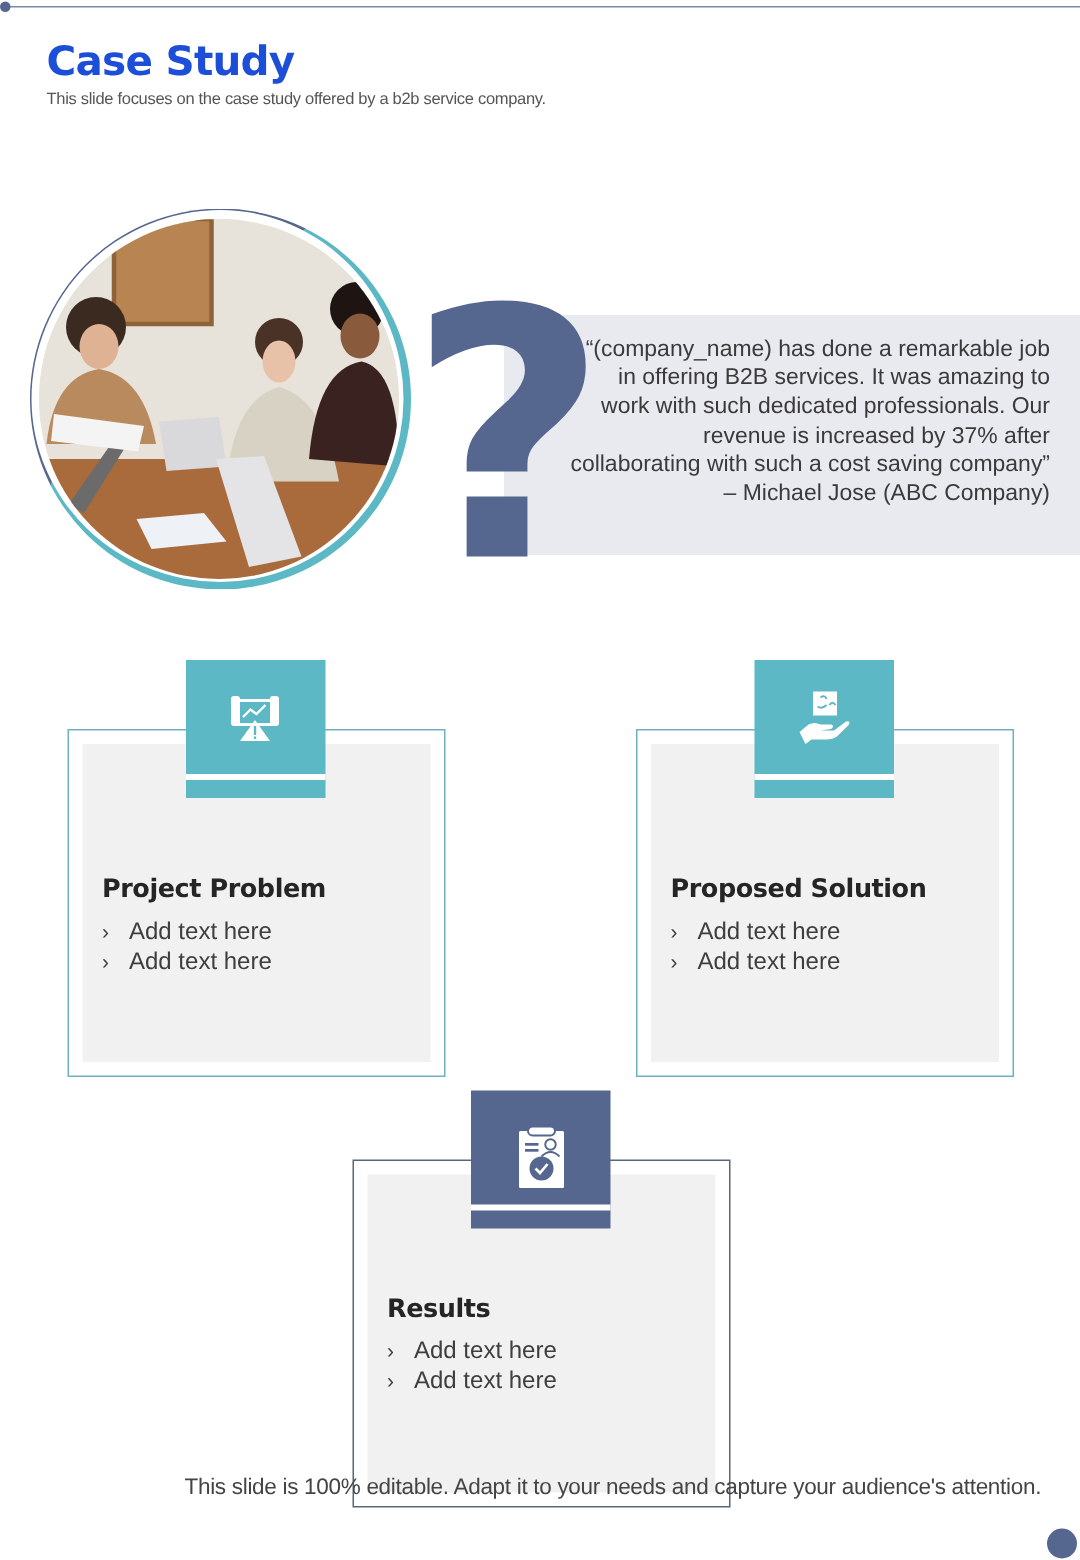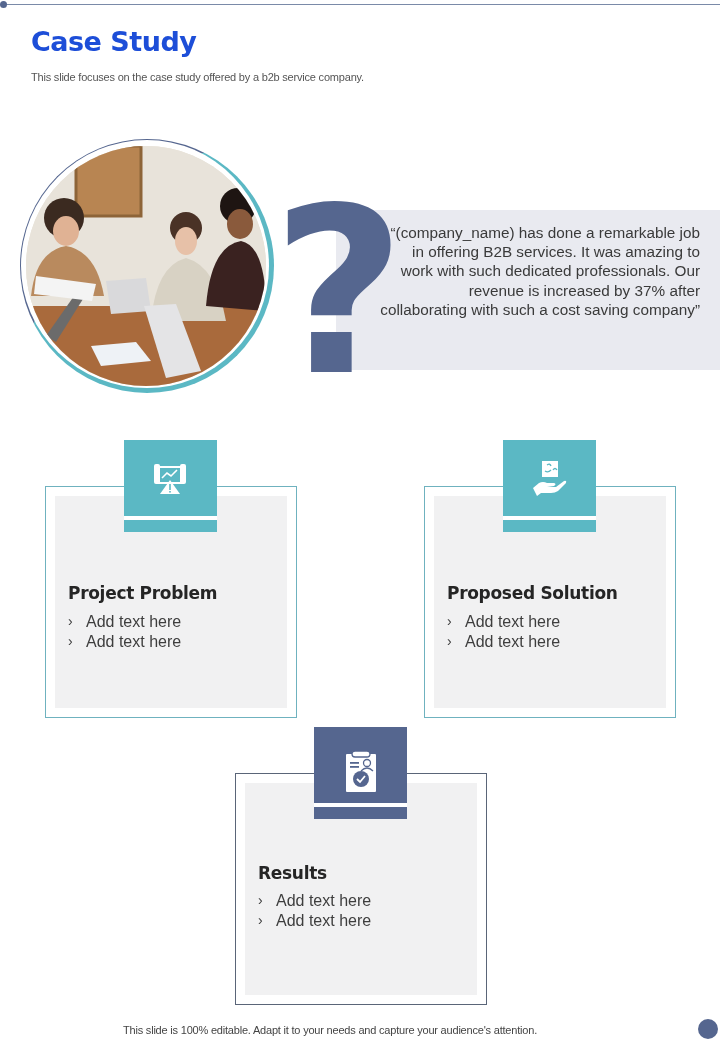--- a/index.html
+++ b/index.html
@@ -3,21 +3,21 @@
 <meta charset="utf-8">
 <style>
   * { box-sizing: border-box; margin: 0; padding: 0; }
   html, body { width: 720px; height: 1040px; background: #ffffff; overflow: hidden; }
   body { position: relative; font-family: "Liberation Sans", sans-serif; color: #333; }
 
   .top-line { position: absolute; left: 4px; top: 4px; width: 716px; height: 1px; background: #7a8aa8; }
   .top-dot { position: absolute; left: 0; top: 1px; width: 7px; height: 7px; border-radius: 50%; background: #55668f; }
 
   .title { position: absolute; left: 31px; top: 26px; font-family: "DejaVu Sans", sans-serif; font-weight: bold; font-size: 27px; color: #1d4ed8; letter-spacing: -0.5px; }
-  .subtitle { position: absolute; left: 31px; top: 71px; font-size: 11px; color: #555; letter-spacing: -0.2px; }
+  .subtitle { position: absolute; left: 31px; top: 60px; font-size: 11px; color: #555; letter-spacing: -0.2px; }
 
   
   .photo-ring { position: absolute; left: 20px; top: 139px; width: 254px; height: 254px; border-radius: 50%; border: 1px solid #55668f; border-right: 5px solid #5bb8c4; border-bottom: 5px solid #5bb8c4; }
   .photo { position: absolute; left: 26px; top: 146px; width: 240px; height: 240px; border-radius: 50%; overflow: hidden; background: #e9e2d6; }
 
   
   .quote-bg { position: absolute; left: 336px; top: 210px; width: 384px; height: 160px; background: #e9eaf0; }
   .qmark { position: absolute; left: 272px; top: 178px; font-family: "DejaVu Sans", sans-serif; font-weight: bold; font-size: 230px; line-height: 230px; color: #55668f; }
   .quote-text { position: absolute; left: 380px; top: 223px; width: 320px; text-align: right; font-size: 15.3px; line-height: 19.2px; color: #3a3a3a; }
 
@@ -27,21 +27,21 @@
   .card-inner { position: absolute; left: 9px; top: 9px; right: 9px; bottom: 9px; background: #f1f1f2; }
   .icon-tab { position: absolute; width: 93px; height: 92px; background: #5bb8c4; }
   .icon-tab.dark { background: #55668f; }
   .icon-tab .stripe { position: absolute; left: 0; right: 0; top: 76px; height: 4px; background: #fff; }
   .icon-tab svg { position: absolute; left: 26px; top: 18px; }
   .card-title { position: absolute; font-family: "DejaVu Sans", sans-serif; font-weight: bold; font-size: 17px; color: #252525; letter-spacing: -0.3px; }
   .card-list { position: absolute; list-style: none; font-size: 16px; line-height: 19.5px; color: #3e3e3e; }
   .card-list li { position: relative; padding-left: 18px; }
   .card-list li .chev { position: absolute; left: 0; top: 0; font-size: 14px; }
 
-  .footer { position: absolute; left: 123px; top: 1024px; font-size: 11px; color: #444; letter-spacing: -0.2px; }
+  .footer { position: absolute; left: 123px; top: 983px; font-size: 15px; color: #444; letter-spacing: -0.2px; }
   .footer-dot { position: absolute; left: 698px; top: 1019px; width: 20px; height: 20px; border-radius: 50%; background: #55668f; }
 </style>
 </head>
 <body>
 
 <div class="top-line"></div>
 <div class="top-dot"></div>
 
 <h1 class="title">Case Study</h1>
 <p class="subtitle">This slide focuses on the case study offered by a b2b service company.</p>
@@ -70,20 +70,21 @@
     <polygon points="118,160 150,158 175,225 140,232" fill="#e4e4e6"></polygon>
     <polygon points="10,130 70,138 66,155 8,148" fill="#f4f4f4"></polygon>
     <polygon points="65,200 110,196 125,215 75,220" fill="#eef2f6"></polygon>
   </svg>
 </div>
 
 <div class="quote-bg"></div>
 <div class="qmark">?</div>
 <div class="quote-text">
   <div>“(company_name) has done a remarkable job in offering B2B services. It was amazing to work with such dedicated professionals. Our revenue is increased by 37% after collaborating with such a cost saving company”</div>
+  <div>– Michael Jose (ABC Company)</div>
 </div>
 
 <div class="card" style="left:45px; top:486px; width:252px; height:232px;">
   <div class="card-inner"></div>
 </div>
 <div class="icon-tab" style="left:124px; top:440px;">
   <svg width="40" height="40" viewBox="0 0 40 40">
     <rect x="4" y="6" width="6" height="20" rx="2" fill="#fff"></rect>
     <rect x="30" y="6" width="6" height="20" rx="2" fill="#fff"></rect>
     <rect x="9" y="9" width="22" height="16" fill="none" stroke="#fff" stroke-width="2"></rect>

